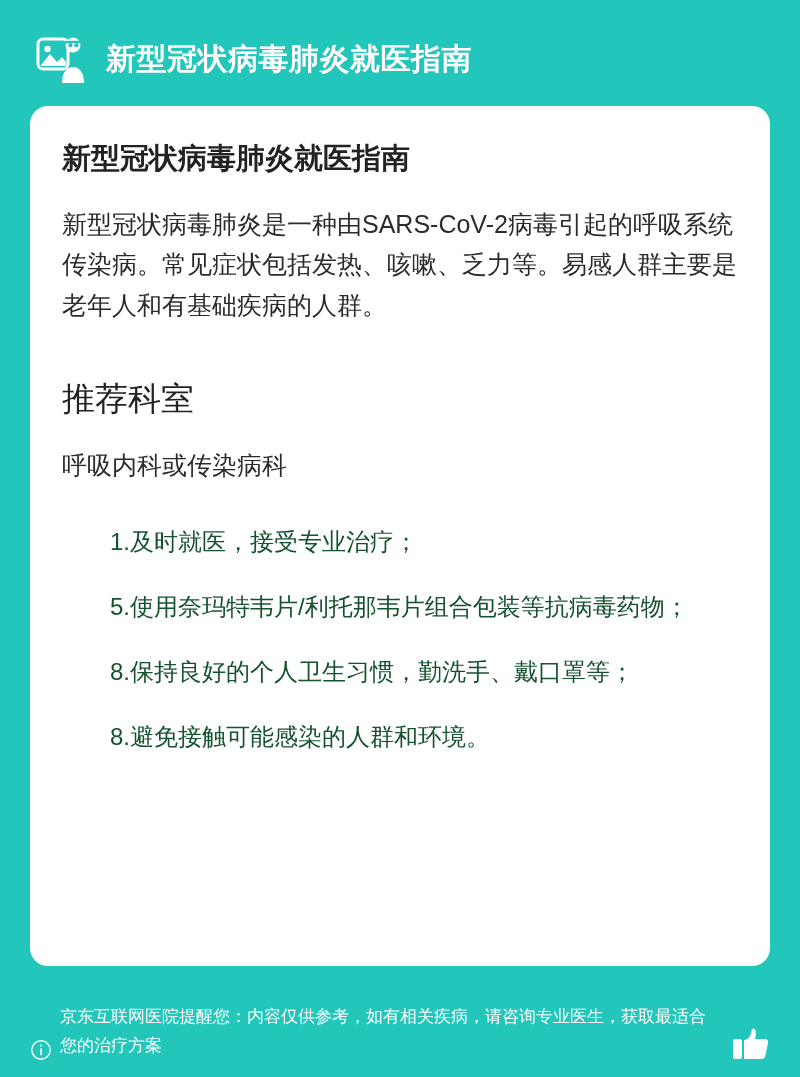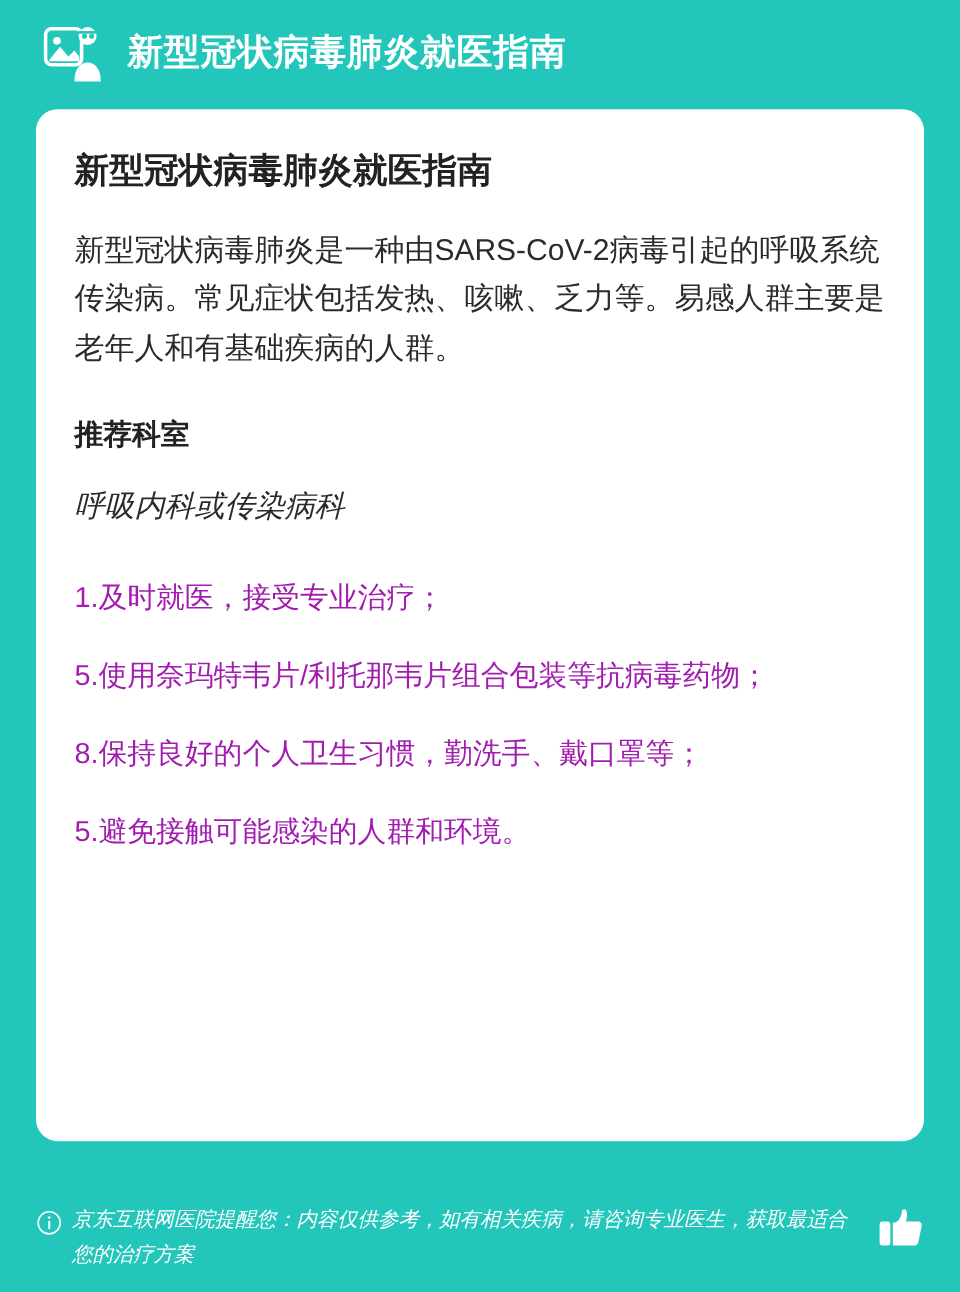--- a/index.html
+++ b/index.html
@@ -11,21 +11,21 @@
     height: 1077px;
     background: #22c6ba;
     font-family: "Liberation Sans", "DejaVu Sans", sans-serif;
     overflow: hidden;
   }
   .page {
     position: relative;
     width: 800px;
     height: 1077px;
     box-sizing: border-box;
-    padding: 13px 30px 0 30px;
+    padding: 28px 30px 0 30px;
   }
   
   .header {
     display: flex;
     align-items: center;
     height: 62px;
     padding-left: 6px;
   }
   .header-icon {
     width: 56px;
@@ -57,57 +57,56 @@
     font-size: 29px;
     font-weight: bold;
     color: #222222;
     margin: 4px 0 26px 0;
     line-height: 1.3;
   }
   .card p.intro {
     font-size: 25px;
     color: #2b2b2b;
     line-height: 1.62;
-    margin: 0 0 37px 0;
+    margin: 0 0 53px 0;
   }
   .card h2 {
-    font-size: 24px;
-    font-weight: bold;
+    font-size: 33px;
+    font-weight: normal;
     color: #222222;
     margin: 0 0 24px 0;
     line-height: 1.3;
   }
   .card p.plain {
     font-size: 25px;
     color: #2b2b2b;
     line-height: 1.6;
     margin: 0 0 38px 0;
-    font-style: italic;
   }
   .tips {
     margin: 0;
     padding: 0;
     list-style: none;
   }
   .tips li {
     font-size: 24px;
-    color: #a21caf;
+    color: #14532d;
     line-height: 1.62;
     margin-bottom: 26px;
+    margin-left: 48px;
   }
   .tips li:last-child { margin-bottom: 0; }
   
   .footer {
     position: absolute;
     left: 30px;
     right: 30px;
     bottom: 16px;
     display: flex;
-    align-items: flex-start;
-    font-style: italic;
+    align-items: flex-end;
   }
   .footer-icon {
     flex: 0 0 auto;
     width: 22px;
     height: 22px;
     margin-top: 6px;
     margin-right: 8px;
   }
   .footer-icon svg { display: block; }
   .footer-text {
@@ -150,21 +149,21 @@
     <h1>新型冠状病毒肺炎就医指南</h1>
     <p class="intro">新型冠状病毒肺炎是一种由SARS-CoV-2病毒引起的呼吸系统传染病。常见症状包括发热、咳嗽、乏力等。易感人群主要是老年人和有基础疾病的人群。</p>
 
     <h2>推荐科室</h2>
     <p class="plain">呼吸内科或传染病科</p>
 
     <ul class="tips">
       <li>1.及时就医，接受专业治疗；</li>
       <li>5.使用奈玛特韦片/利托那韦片组合包装等抗病毒药物；</li>
       <li>8.保持良好的个人卫生习惯，勤洗手、戴口罩等；</li>
-      <li>5.避免接触可能感染的人群和环境。</li>
+      <li>8.避免接触可能感染的人群和环境。</li>
     </ul>
   </div>
 
   <div class="footer">
     <div class="footer-icon">
       <svg width="22" height="22" viewBox="0 0 22 22" xmlns="http://www.w3.org/2000/svg">
         <circle cx="11" cy="11" r="9.2" fill="none" stroke="#ffffff" stroke-width="1.4"></circle>
         <circle cx="11" cy="6.6" r="1.1" fill="#ffffff"></circle>
         <rect x="10.2" y="9.2" width="1.7" height="7.2" rx="0.8" fill="#ffffff"></rect>
       </svg>

